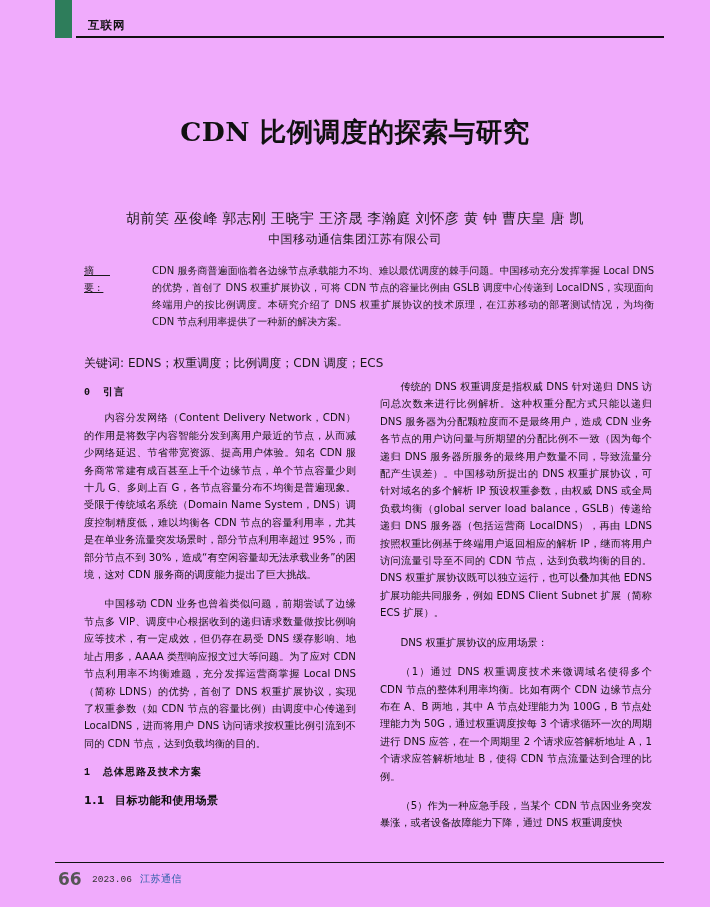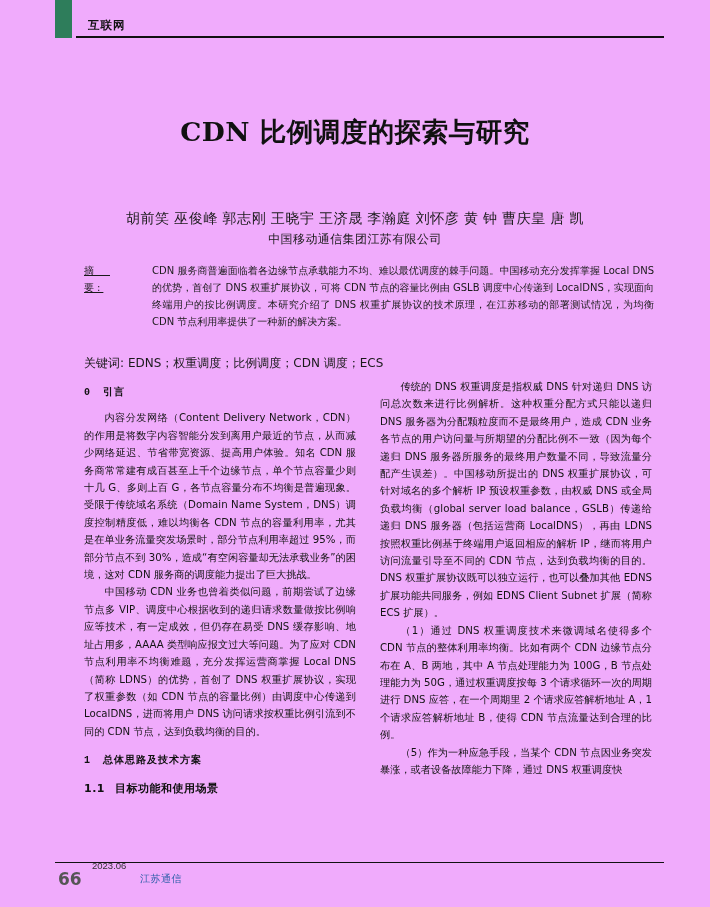--- a/index.html
+++ b/index.html
@@ -153,21 +153,21 @@
     font-weight: bold;
     color: #111111;
     margin: 10px 0 4px 0;
     letter-spacing: 0.5px;
   }
   .h2 .num { margin-right: 10px; margin-top: 44px; }
   p.para {
     margin: 0 0 0 0;
     text-indent: 2em;
   }
-  p.para + p.para { margin-top: 0; }
+  p.para + p.para { margin-top: 12px; }
   .sec-gap { height: 12px; }
 
   
   .footer-rule {
     position: absolute;
     left: 55px;
     right: 46px;
     bottom: 44px;
     height: 1px;
     background: #111111;
@@ -177,22 +177,22 @@
     left: 58px;
     bottom: 18px;
     font-family: "DejaVu Sans", "Liberation Sans", sans-serif;
     font-size: 17px;
     font-weight: bold;
     color: #555555;
   }
   .footer-date {
     position: absolute;
     left: 92px;
-    bottom: 36px;
-    font-family: Liberation Sans, sans-serif;
+    bottom: 22px;
+    font-family: Liberation Mono, monospace;
     font-size: 9.5px;
     color: #333333;
   }
   .footer-journal {
     position: absolute;
     left: 140px;
     bottom: 21px;
     font-family: "DejaVu Serif", "Liberation Serif", serif;
     font-size: 10px;
     color: #2b5ea8;
@@ -235,20 +235,21 @@
     <div class="h1">
       <span class="num">1</span><span>总体思路及技术方案</span>
     </div>
     <div class="h2">
       <span class="num">1.1</span><span>目标功能和使用场景</span>
     </div>
   </div>
 
   <div class="col col-right">
     <p class="para">传统的 DNS 权重调度是指权威 DNS 针对递归 DNS 访问总次数来进行比例解析。这种权重分配方式只能以递归 DNS 服务器为分配颗粒度而不是最终用户，造成 CDN 业务各节点的用户访问量与所期望的分配比例不一致（因为每个递归 DNS 服务器所服务的最终用户数量不同，导致流量分配产生误差）。中国移动所提出的 DNS 权重扩展协议，可针对域名的多个解析 IP 预设权重参数，由权威 DNS 或全局负载均衡（global server load balance，GSLB）传递给递归 DNS 服务器（包括运营商 LocalDNS），再由 LDNS 按照权重比例基于终端用户返回相应的解析 IP，继而将用户访问流量引导至不同的 CDN 节点，达到负载均衡的目的。DNS 权重扩展协议既可以独立运行，也可以叠加其他 EDNS 扩展功能共同服务，例如 EDNS Client Subnet 扩展（简称 ECS 扩展）。</p>
+    <p class="para">DNS 权重扩展协议的应用场景：</p>
     <p class="para">（1）通过 DNS 权重调度技术来微调域名使得多个 CDN 节点的整体利用率均衡。比如有两个 CDN 边缘节点分布在 A、B 两地，其中 A 节点处理能力为 100G，B 节点处理能力为 50G，通过权重调度按每 3 个请求循环一次的周期进行 DNS 应答，在一个周期里 2 个请求应答解析地址 A，1 个请求应答解析地址 B，使得 CDN 节点流量达到合理的比例。</p>
     <p class="para">（5）作为一种应急手段，当某个 CDN 节点因业务突发暴涨，或者设备故障能力下降，通过 DNS 权重调度快</p>
   </div>
 
   <div class="footer-rule"></div>
   <div class="page-num">66</div>
   <div class="footer-date">2023.06</div>
   <div class="footer-journal">江苏通信</div>
 
 </div>

